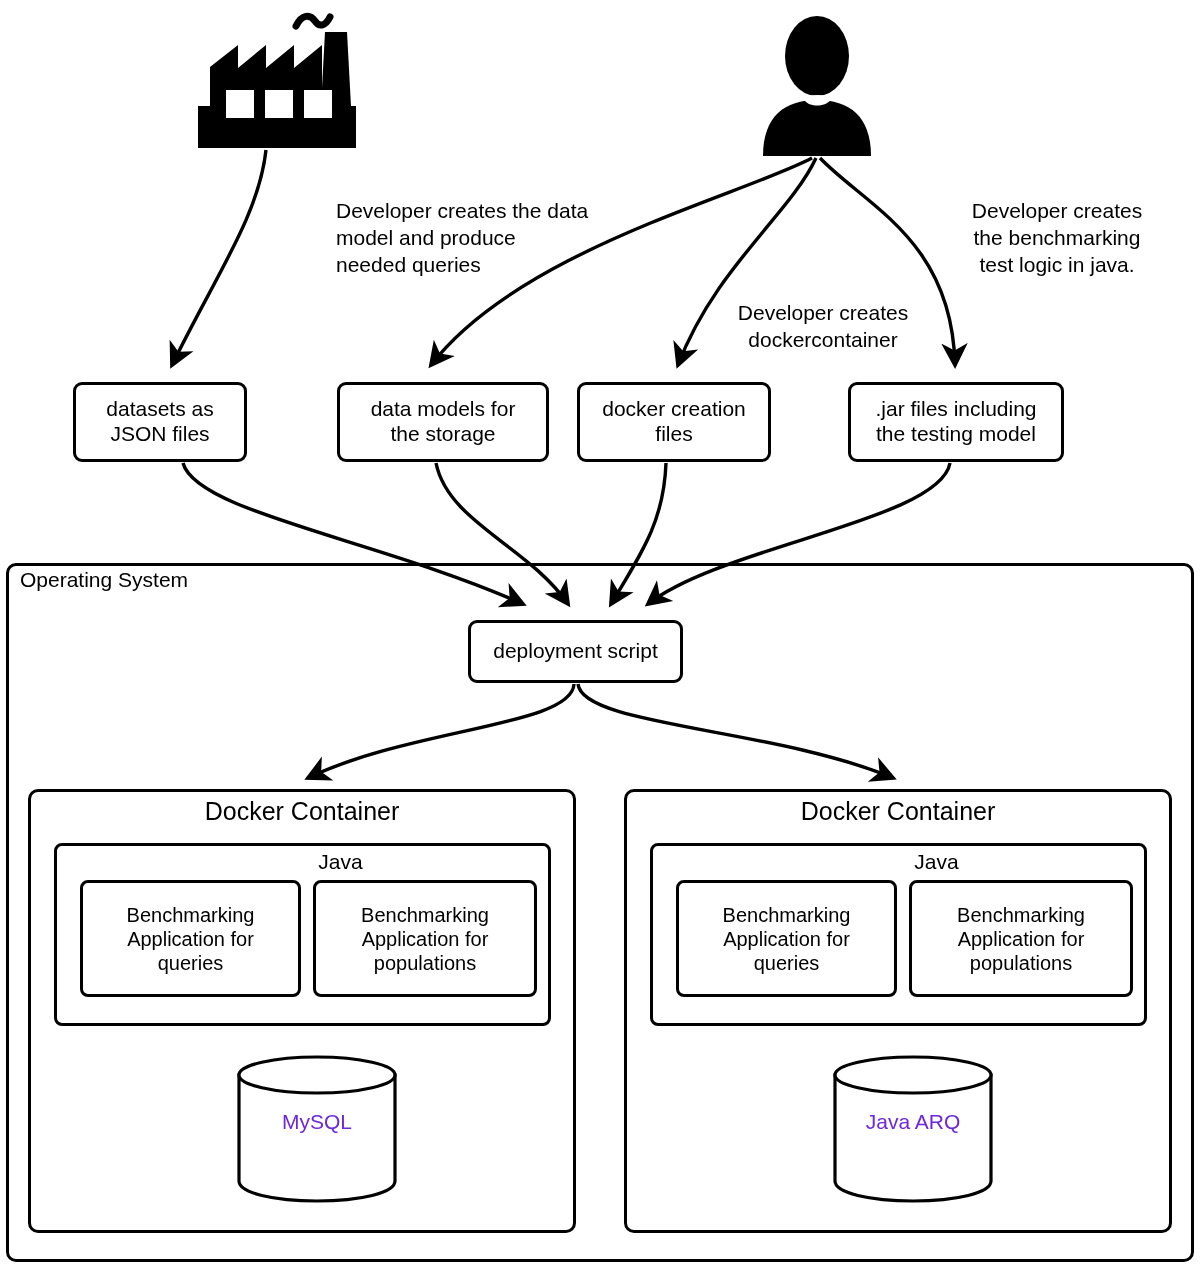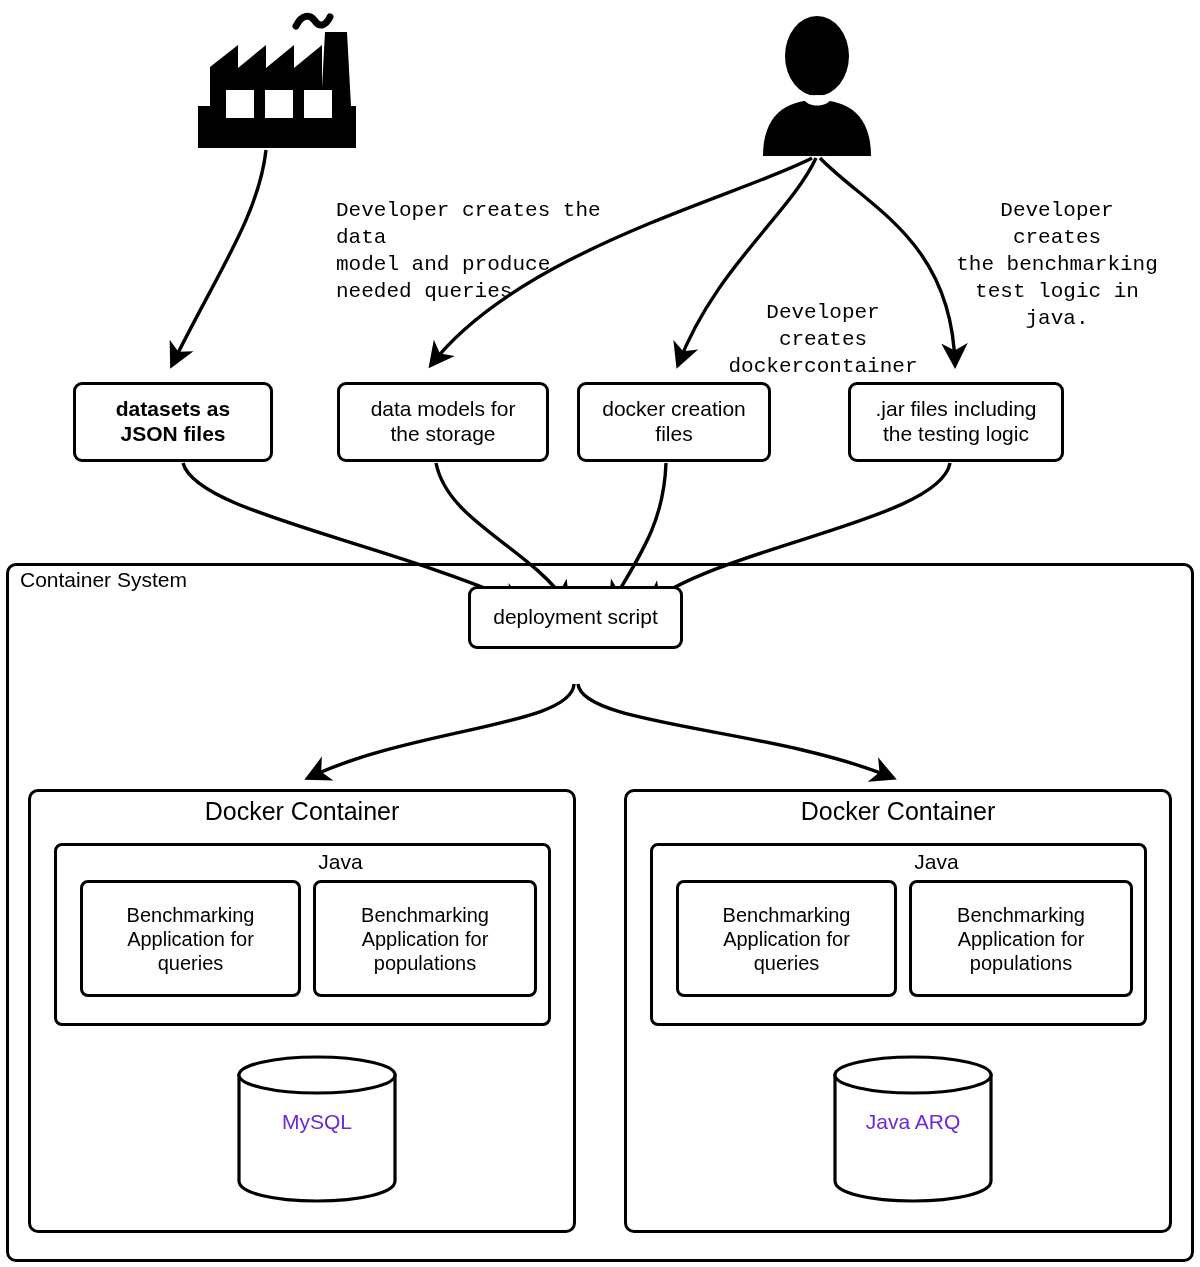--- a/index.html
+++ b/index.html
@@ -110,21 +110,20 @@
     text-align: center;
     white-space: nowrap;
   }
   .caption {
     position: absolute;
     font-size: 21px;
     color: #000000;
     line-height: 1.28;
     white-space: pre-line;
     color: #000000;
-    font-family: Liberation Mono, monospace;
   }
   .icon {
     position: absolute;
   }
 </style>
 </head>
 <body>
 
 <div id="stage">
 
@@ -189,36 +188,36 @@
 model and produce
 needed queries</div>
 
   <div class="caption" style="left:723px; top:300px; width:200px; text-align:center;">Developer creates
 dockercontainer</div>
 
   <div class="caption" style="left:952px; top:198px; width:210px; text-align:center;">Developer creates
 the benchmarking
 test logic in java.</div>
 
-  <div class="node artifact" style="left:73px; top:382px; width:200px; height:80px;font-weight:bold;">datasets as
+  <div class="node artifact" style="left:73px; top:382px; width:174px; height:80px;">datasets as
 JSON files</div>
 
   <div class="node artifact" style="left:337px; top:382px; width:212px; height:80px;">data models for
 the storage</div>
 
   <div class="node artifact" style="left:577px; top:382px; width:194px; height:80px;">docker creation
 files</div>
 
   <div class="node artifact" style="left:848px; top:382px; width:216px; height:80px;">.jar files including
-the testing logic</div>
+the testing model</div>
 
   <div class="os-box" style="left:6px; top:563px; width:1188px; height:699px;"></div>
-  <div class="os-title" style="left:20px; top:568px;">Container System</div>
-
-  <div class="node deploy" style="left:468px; top:586px; width:215px; height:63px;">deployment script</div>
+  <div class="os-title" style="left:20px; top:568px;">Operating System</div>
+
+  <div class="node deploy" style="left:468px; top:620px; width:215px; height:63px;">deployment script</div>
 
   <div class="container-box" style="left:28px; top:789px; width:548px; height:444px;"></div>
   <div class="container-title" style="left:28px; top:797px; width:548px;">Docker Container</div>
 
   <div class="java-box" style="left:54px; top:843px; width:497px; height:183px;"></div>
   <div class="java-title" style="left:54px; top:850px; width:497px;">Java</div>
 
   <div class="app-box" style="left:80px; top:880px; width:221px; height:117px;">Benchmarking
 Application for
 queries</div>

